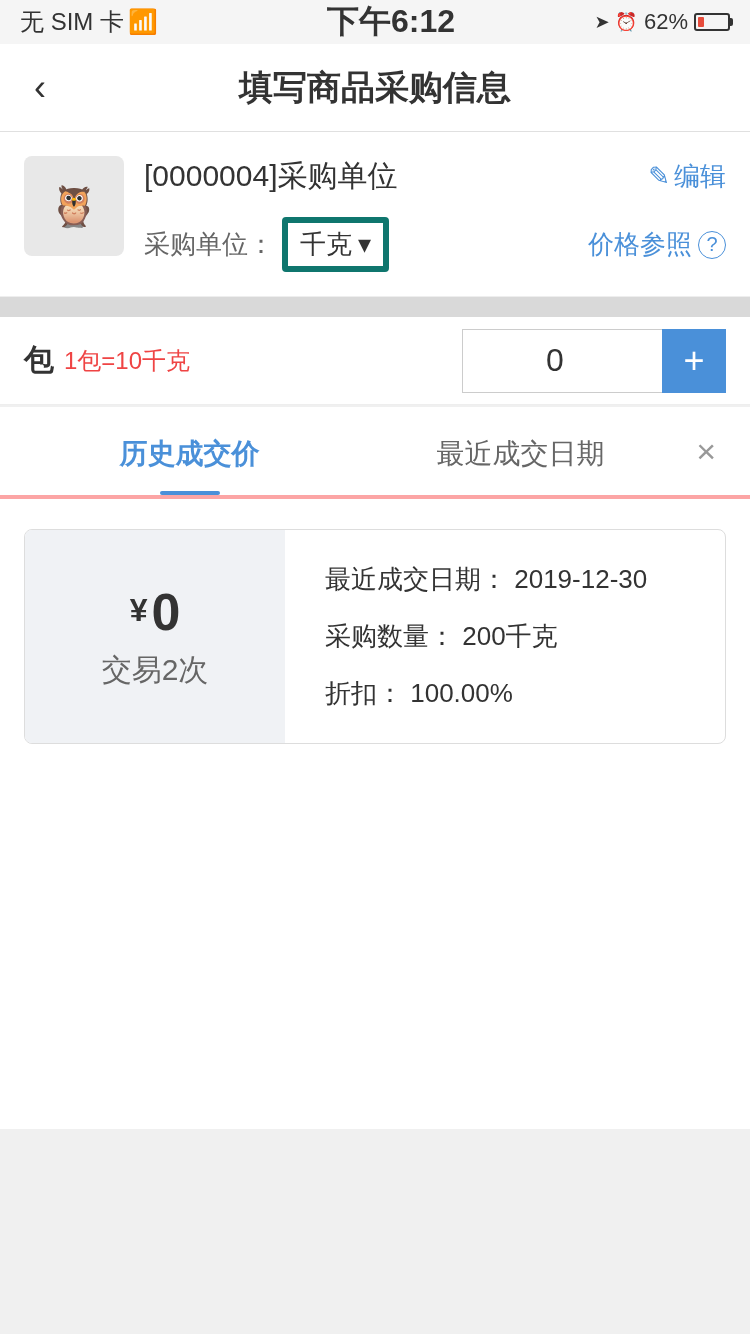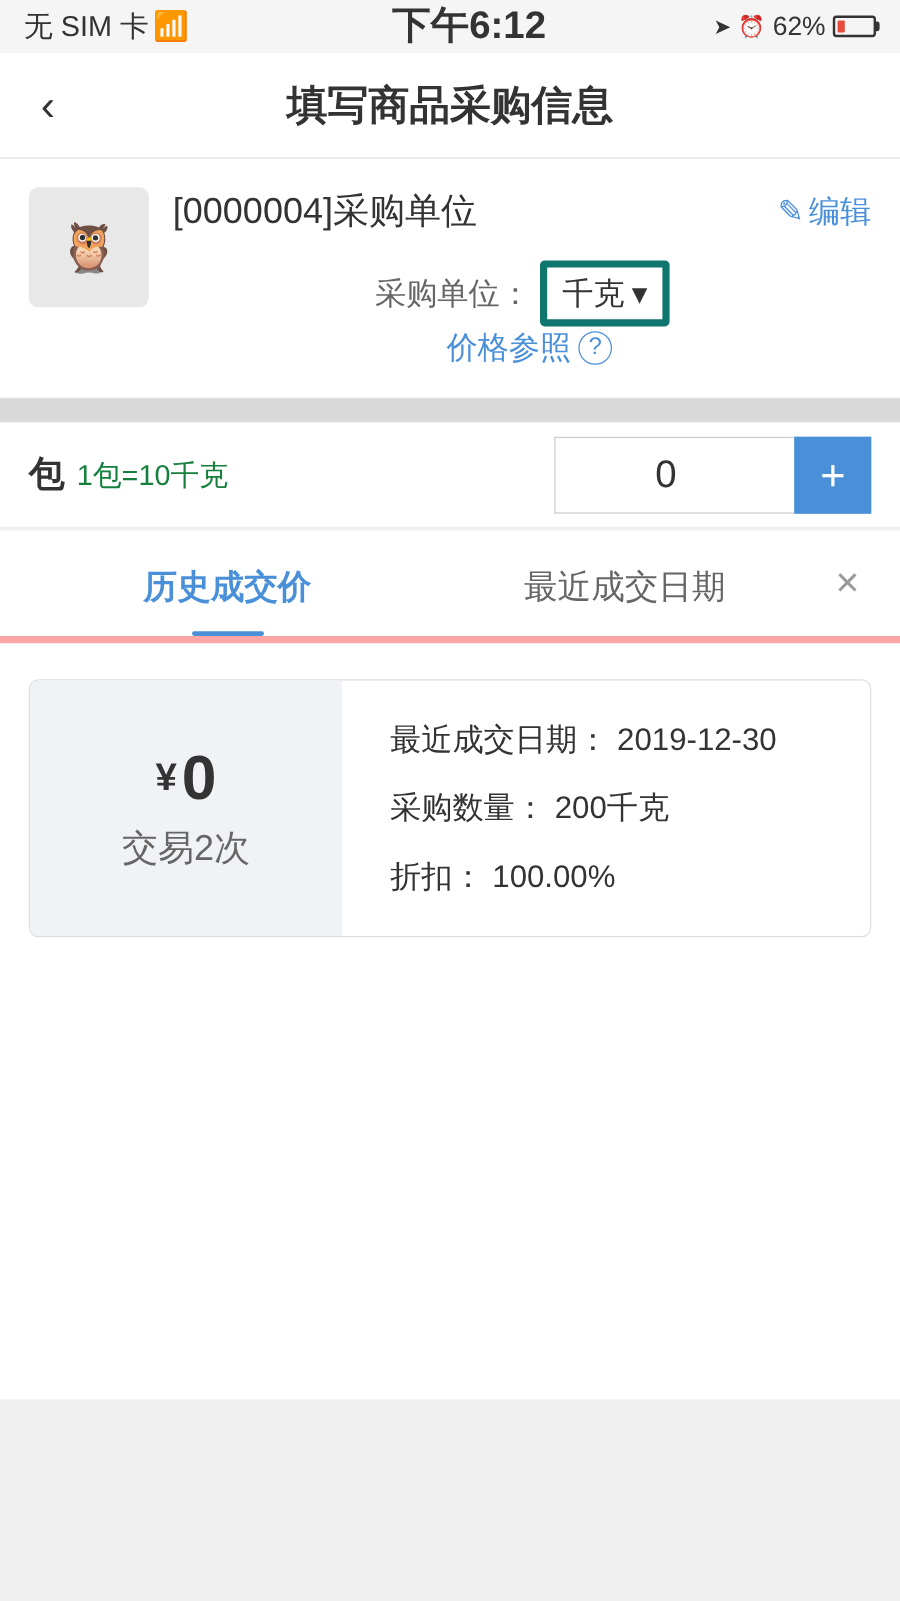--- a/index.html
+++ b/index.html
@@ -146,21 +146,20 @@
       font-size: 26px;
       display: flex;
       align-items: center;
       gap: 4px;
       cursor: pointer;
     }
     .product-meta {
       display: flex;
       align-items: center;
       justify-content: space-between;
-      flex-direction: column;
     }
     .unit-label {
       font-size: 26px;
       color: #666;
       display: flex;
       align-items: center;
       gap: 8px;
     }
     .unit-select {
       display: inline-flex;
@@ -207,21 +206,21 @@
       font-size: 28px;
       color: #333;
     }
     .qty-unit-name {
       font-size: 30px;
       font-weight: 600;
       color: #333;
     }
     .qty-conversion {
       font-size: 24px;
-      color: #15803d;
+      color: #ef4444;
     }
     .qty-controls {
       display: flex;
       align-items: center;
       gap: 0;
     }
     .qty-input {
       width: 200px;
       height: 64px;
       border: 1px solid #ccc;
@@ -246,21 +245,21 @@
     }
 
     
     .tabs-section {
       background: #fff;
       margin-top: 2px;
     }
     .tabs-header {
       display: flex;
       align-items: center;
-      border-bottom: 6px solid #fca5a5;
+      border-bottom: 4px solid #fca5a5;
       padding: 0 24px;
       position: relative;
     }
     .tab-item {
       flex: 1;
       text-align: center;
       padding: 28px 0 22px;
       font-size: 28px;
       color: #666;
       cursor: pointer;

